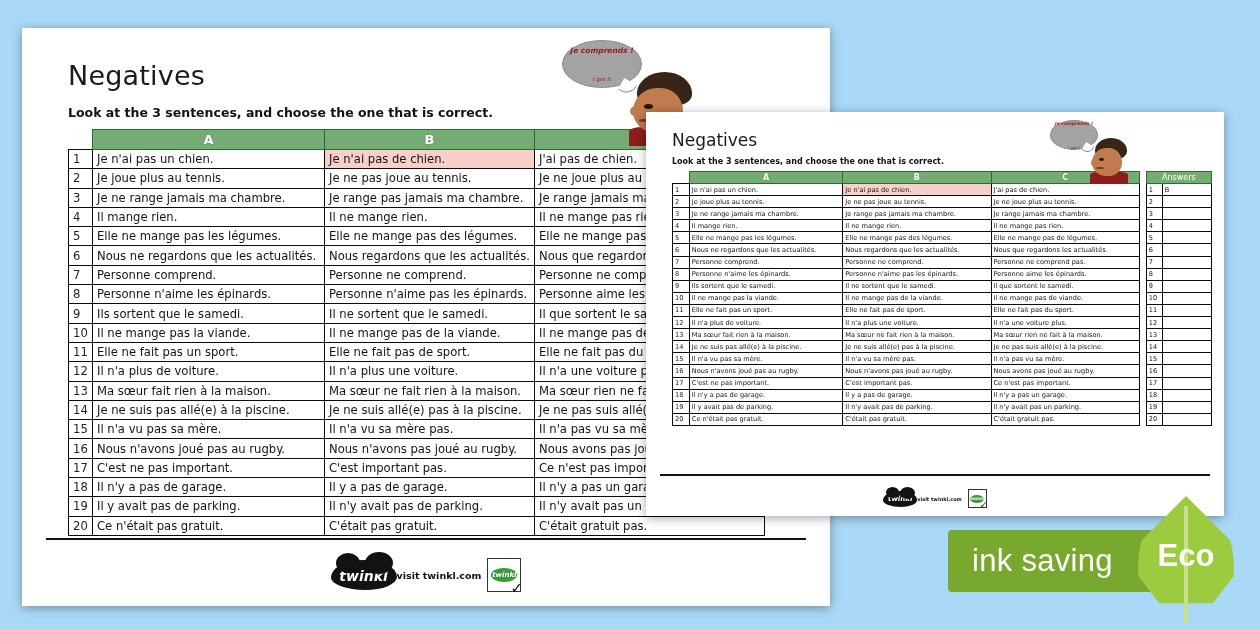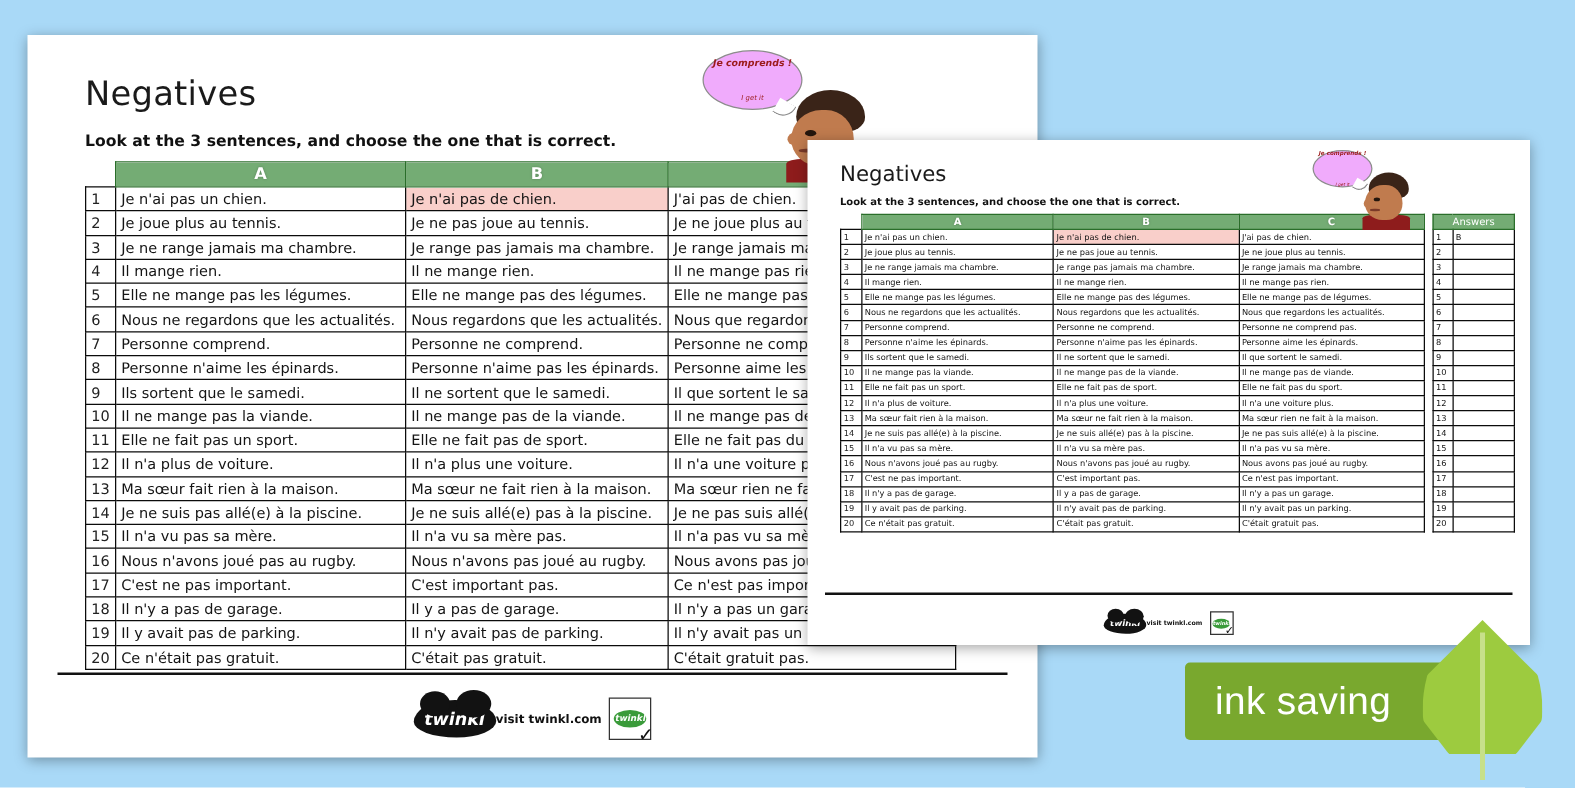--- a/index.html
+++ b/index.html
@@ -161,21 +161,21 @@
   }
   #sheet-back .badge .tick { width:8px; height:8px; font-size:9px; line-height:8px; right:-2px; bottom:-2px; }
 
   
   .char-block { position:absolute; }
   #sheet-front .char-block { left:540px; top:10px; width:130px; height:100px; }
   #sheet-back  .char-block { left:404px; top:6px;  width:78px;  height:60px; }
 
   .bubble {
     position:absolute; left:0; top:2px;
-    background:#f0abfc; border:1px solid #8c8c8c; border-radius:50%;
+    background:#a3a3a3; border:1px solid #8c8c8c; border-radius:50%;
     display:flex; flex-direction:column; align-items:center; justify-content:center;
     text-align:center; color:#9b1a1a;gap:20px;
   }
   #sheet-front .bubble { width:80px; height:48px; }
   #sheet-back  .bubble { width:48px; height:30px; }
   .bubble .l1 { font-weight:bold; font-style:italic; }
   .bubble .l2 { font-style:italic; }
   #sheet-front .bubble .l1 { font-size:7.5px; }
   #sheet-front .bubble .l2 { font-size:5.5px; margin-top:1px; }
   #sheet-back  .bubble .l1 { font-size:4.5px; }
@@ -682,13 +682,14 @@
     </div>
   </div>
 </div>
 
 <div id="eco-badge">
   <span class="eco-text">ink saving</span>
 </div>
 <div id="eco-leaf">
   <div class="leaf-shape"></div>
   <div class="leaf-vein"></div>
+  <div class="leaf-word">Eco</div>
 </div>
 
 </body></html>

